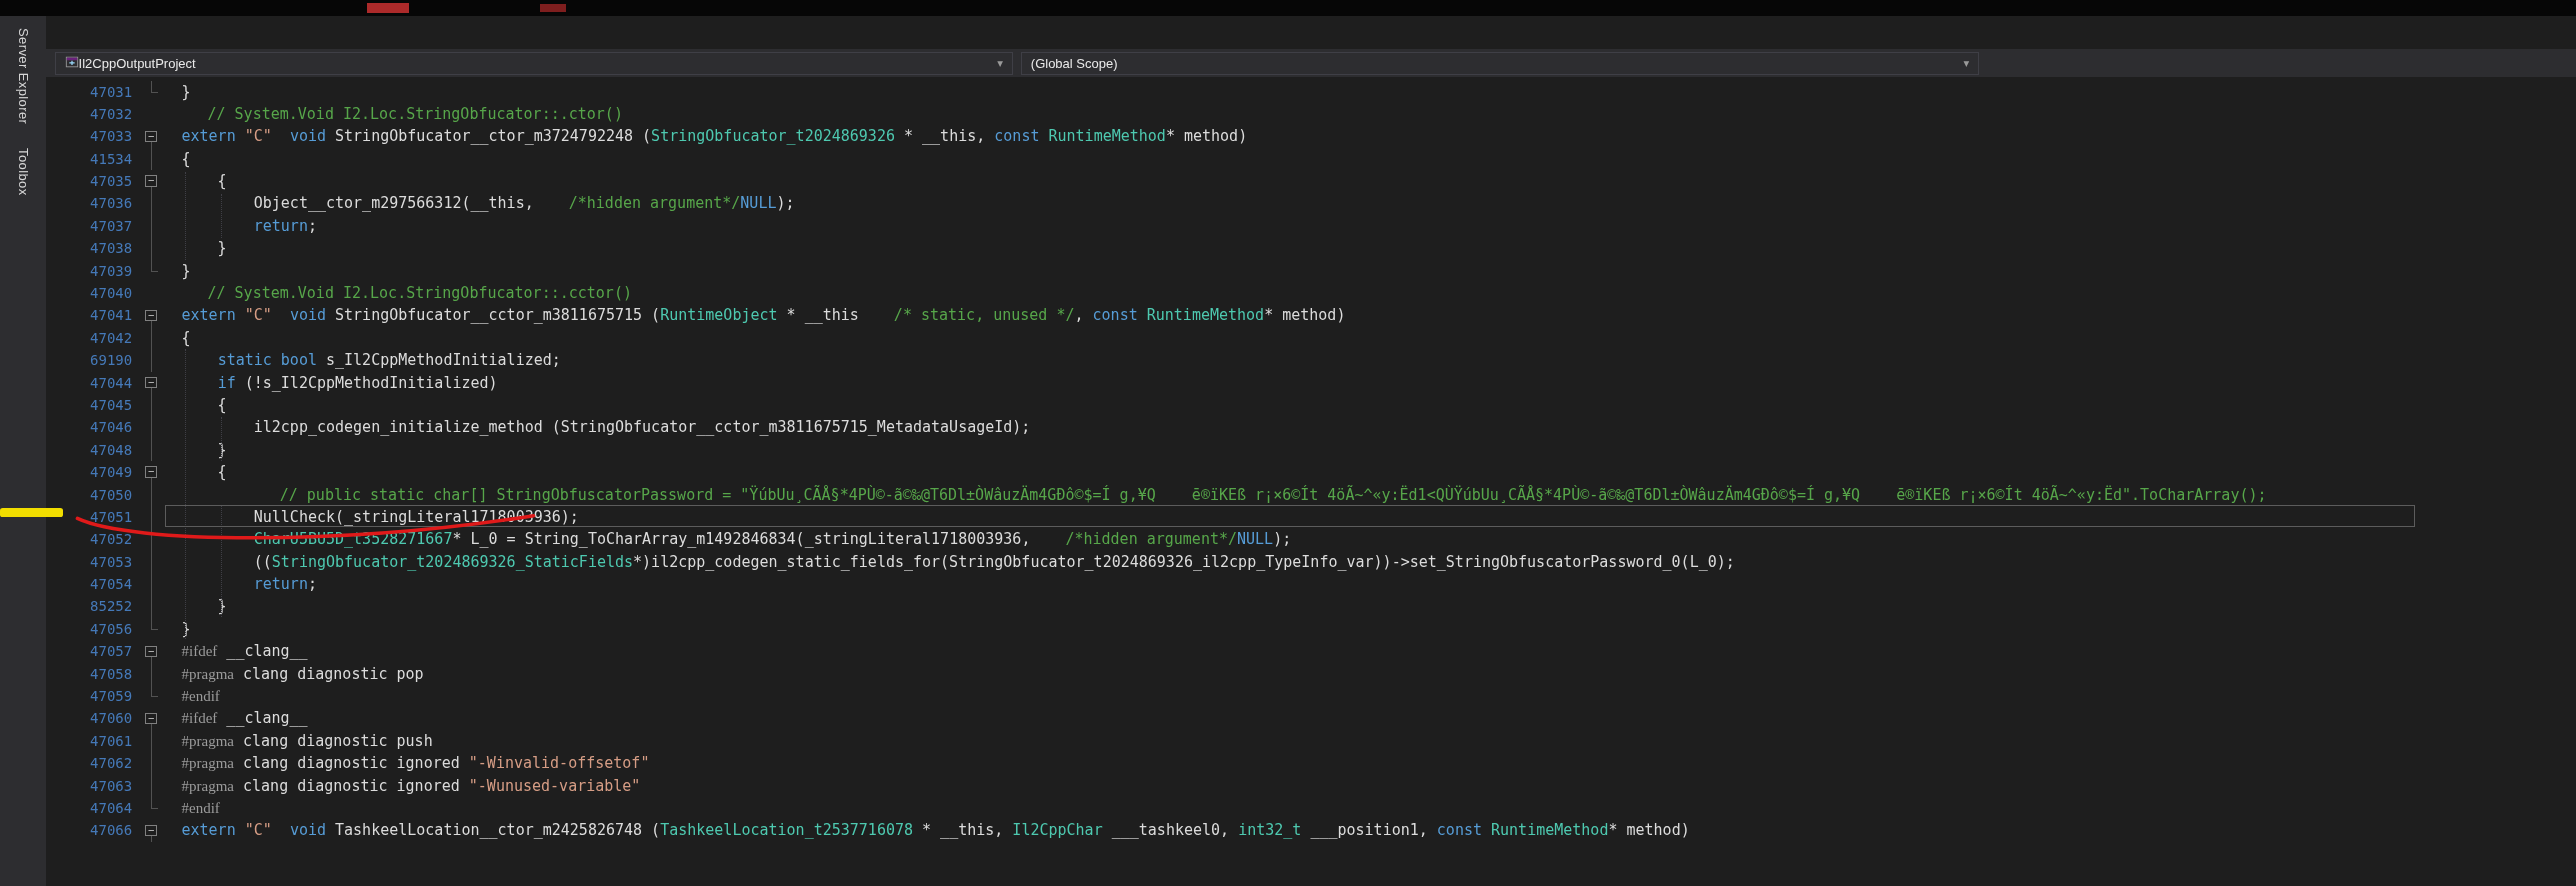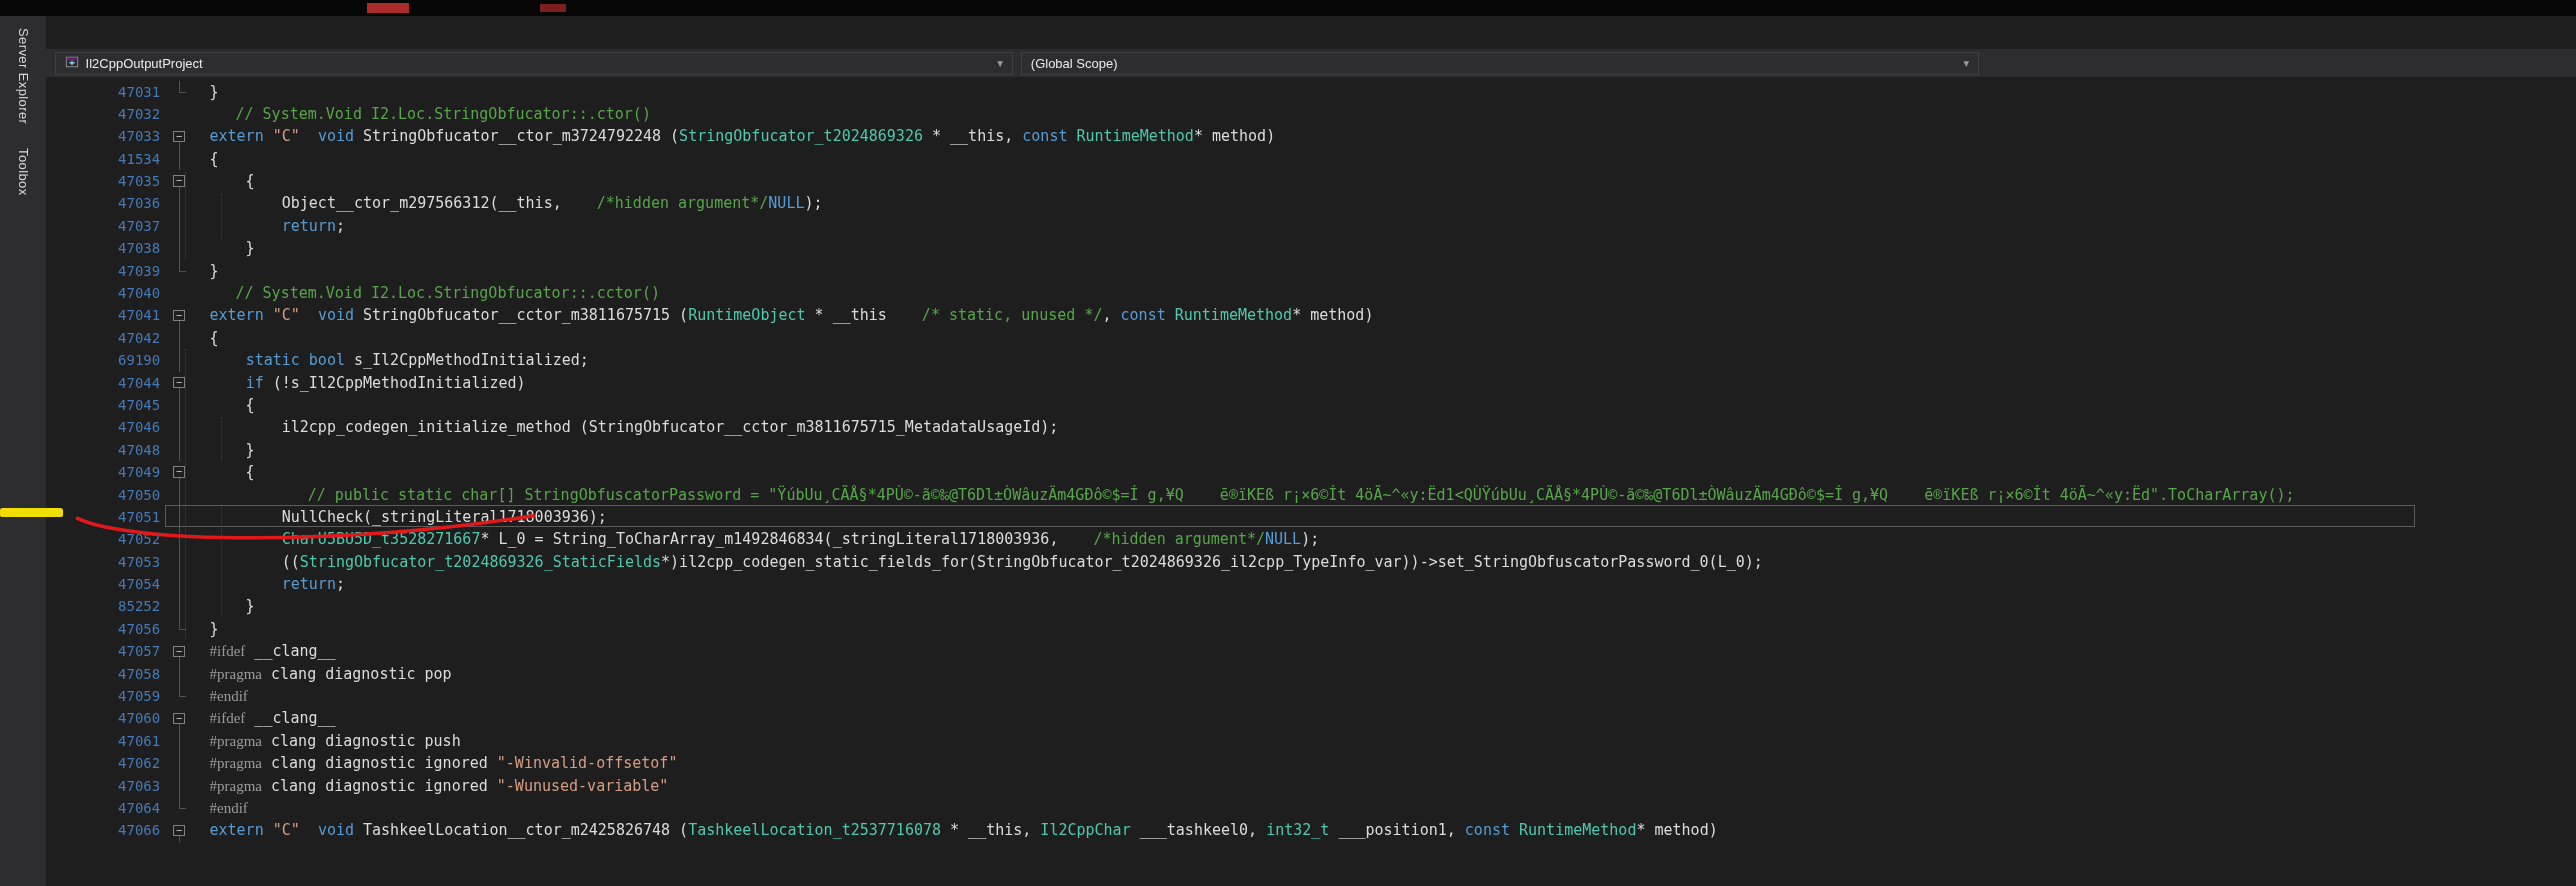--- a/index.html
+++ b/index.html
@@ -32,29 +32,29 @@
   .pin-icon { position:relative; width:13px; height:13px; display:inline-block; flex:none; }
   .pin-icon::before { content:''; position:absolute; right:1.8px; top:0.9px; width:7px; height:7px;
     border:1.4px solid #fff; border-radius:1.8px; transform:rotate(45deg); }
   .pin-icon::after { content:''; position:absolute; left:0.9px; bottom:0.9px; width:7px; height:1.8px;
     background:#fff; transform:rotate(-45deg); }
   .close-icon { font-size:16px; line-height:14px; color:#fff; flex:none; }
   
   .navbar { position:absolute; left:46px; top:49px; right:0; height:28px; background:var(--chrome); }
   .combo {
     position:absolute; top:2.6px; height:23px; background:#2D2D30; border:0.9px solid #3F3F46;
-    display:flex; align-items:center; padding:0 8.8px; gap:7px; color:#EAEAEA; font-size:13px;
+    display:flex; align-items:center; padding:0 8.8px; color:#EAEAEA; font-size:13px;
   }
   .combo-project { left:8.8px;  width:958px; }
   .combo-scope   { left:975px; width:958px; }
   .combo .chev { margin-left:auto; color:#9A9A9A; font-size:11.4px; }
   .proj-icon { flex:none; }
   
   .editor { position:absolute; left:46px; top:77px; right:0; bottom:0; background:var(--background);
-    overflow:hidden; padding-top:3.5px;padding-left:28px; }
+    overflow:hidden; padding-top:3.5px; }
   .row { display:flex; height:22.4px; line-height:22.4px;
     font-family:"DejaVu Sans Mono", monospace; font-size:15px; white-space:pre; }
   .margin { width:7px; flex:none; }
   .lnum { width:88px; flex:none; text-align:right; padding-right:8.8px;
     color:var(--line_number); font-size:14px; }
   .fold { width:23px; flex:none; position:relative; }
   .fold.line::before, .fold.box::before, .fold.end::before {
     content:''; position:absolute; left:9.7px; width:0.9px; background:#525252; }
   .fold.line::before { top:0; bottom:0; }
   .fold.box::before  { top:16.7px; bottom:0; }

